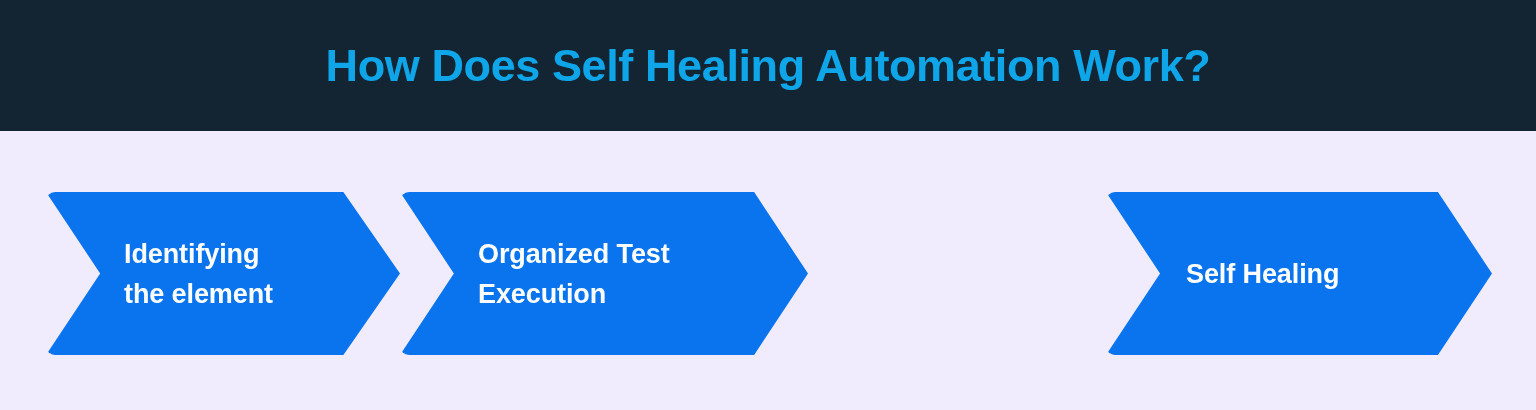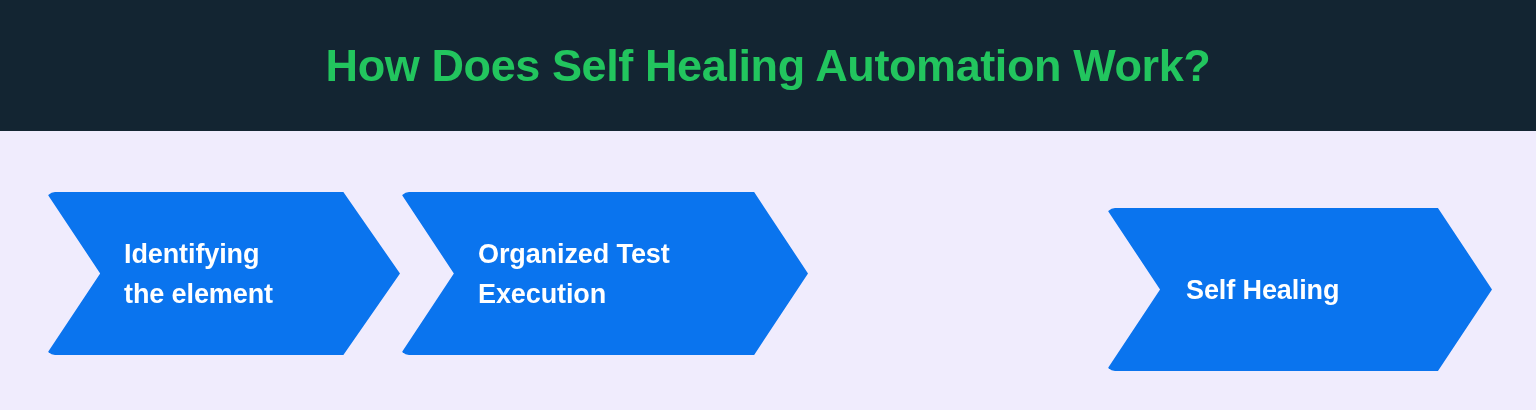--- a/index.html
+++ b/index.html
@@ -30,21 +30,21 @@
     left: 0;
     width: 1536px;
     height: 131px;
     background: #132532;
     display: flex;
     align-items: center;
     justify-content: center;
   }
 
   .header-title {
-    color: #22c55e;
+    color: #0ea5e9;
     font-size: 45px;
     font-weight: 700;
     letter-spacing: -0.4px;
     line-height: 1.1;
     text-align: center;
     white-space: nowrap;
   }
 
   
   .chevron-flow {
@@ -62,21 +62,21 @@
     background: #0a74ee;
     border-radius: 9px;
     display: flex;
     align-items: center;
   }
 
   
   .step-1 { left: 46px;   width: 354px; }
   .step-2 { left: 400px;  width: 408px; }
   .step-3 { left: 755px;  width: 405px; }
-  .step-4 { left: 1106px; width: 386px; margin-top: 16px; }
+  .step-4 { left: 1106px; width: 386px; }
 
   .step-1 {
     clip-path: polygon(
       0 0,
       84% 0,
       100% 50%,
       84% 100%,
       0 100%,
       15.3% 50%
     );

